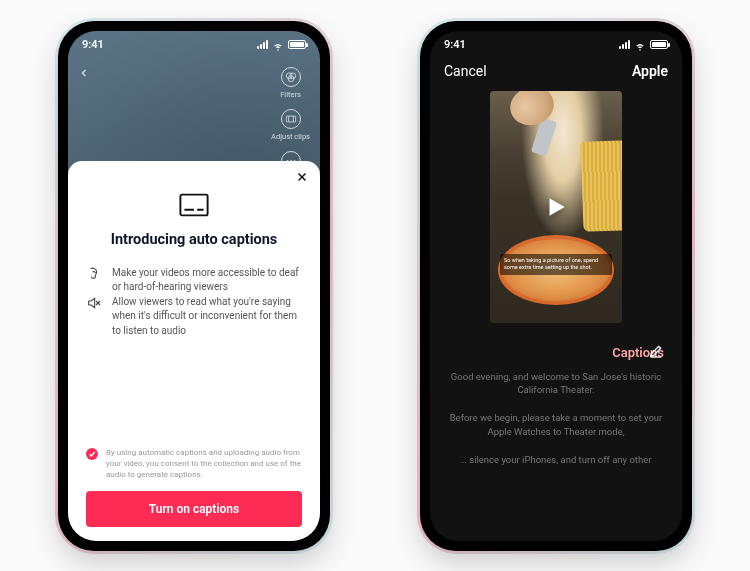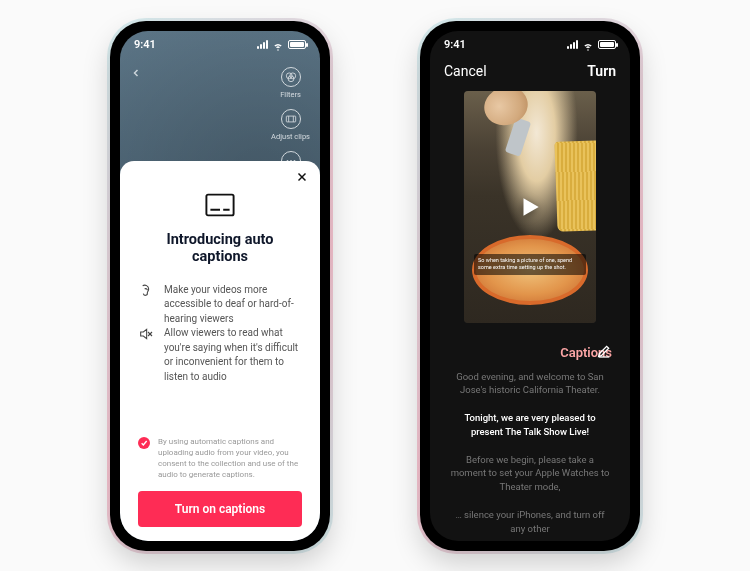--- a/index.html
+++ b/index.html
@@ -8,21 +8,21 @@
     height: 571px;
     background: #fafafa;
     font-family: -apple-system, BlinkMacSystemFont, "Segoe UI", Roboto, Helvetica, Arial, sans-serif;
     display: flex;
     align-items: center;
     justify-content: center;
     gap: 90px;
     padding: 20px;
   }
   .phone {
-    width: 220px;
+    width: 272px;
     height: 530px;
     background: #000;
     border-radius: 36px;
     padding: 10px;
     position: relative;
     box-shadow: 0 12px 28px rgba(0,0,0,0.18);
   }
   .phone::before {
     content:"";
     position:absolute;
@@ -401,21 +401,21 @@
               <path d="M12 18.5a1.5 1.5 0 100 3 1.5 1.5 0 000-3zm-4-4.2l2.3 2.3a2.4 2.4 0 013.4 0l2.3-2.3a5.7 5.7 0 00-8 0zm-3.4-3.4l2.3 2.3a8.3 8.3 0 0110.2 0l2.3-2.3a11.6 11.6 0 00-14.8 0z"></path>
             </svg>
           </span>
         <span class="battery">
             <span class="fill"></span>
           </span>
       </span>
     </div>
     <div class="p2-top">
       <span>Cancel</span>
-      <span class="done">Turn</span>
+      <span class="done">Apple</span>
     </div>
 
     <div class="video-box">
       <div class="vb-bg"></div>
       <div class="vb-pasta"></div>
       <div class="vb-plate"></div>
       <div class="vb-grater"></div>
       <div class="vb-hand"></div>
       <div class="play">
         <svg viewBox="0 0 24 24" fill="currentColor">
@@ -430,19 +430,18 @@
         <span>Captions</span>
         <span class="edit-icon">
           <svg viewBox="0 0 24 24" fill="none" stroke="currentColor" stroke-width="2">
               <path d="M4 20l4-1 11-11-3-3L5 16l-1 4z"></path>
               <line x1="4" y1="21" x2="20" y2="21"></line>
             </svg>
         </span>
       </div>
       <div class="cap-lines">
         <p>Good evening, and welcome to San Jose's historic California Theater.</p>
-        <p class="active">Tonight, we are very pleased to present The Talk Show Live!</p>
         <p>Before we begin, please take a moment to set your Apple Watches to Theater mode,</p>
         <p>… silence your iPhones, and turn off any other</p>
       </div>
     </div>
   </div>
 </div>
 
 </body></html>

